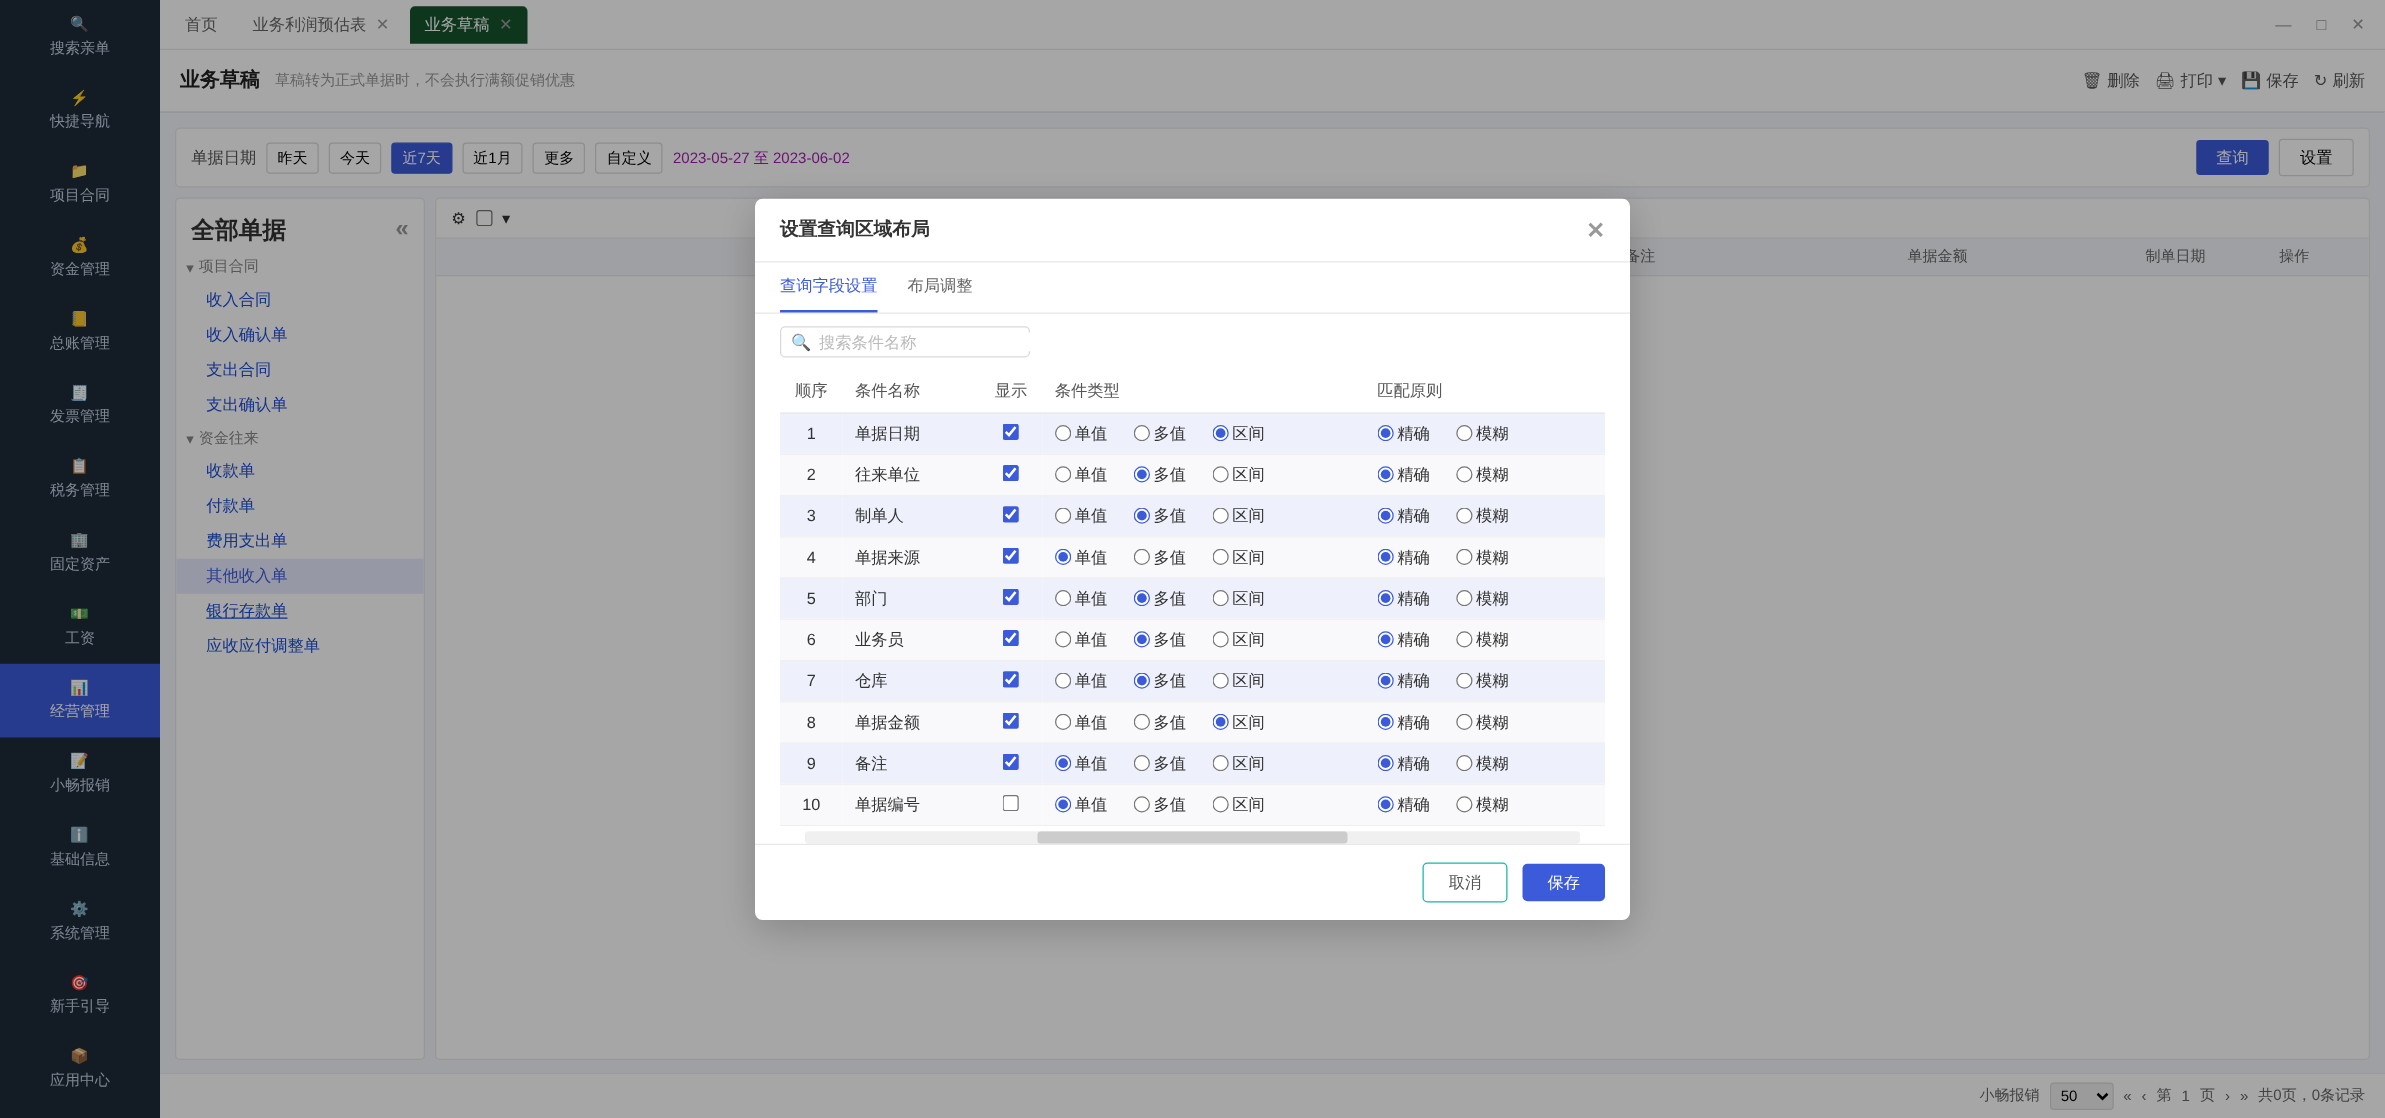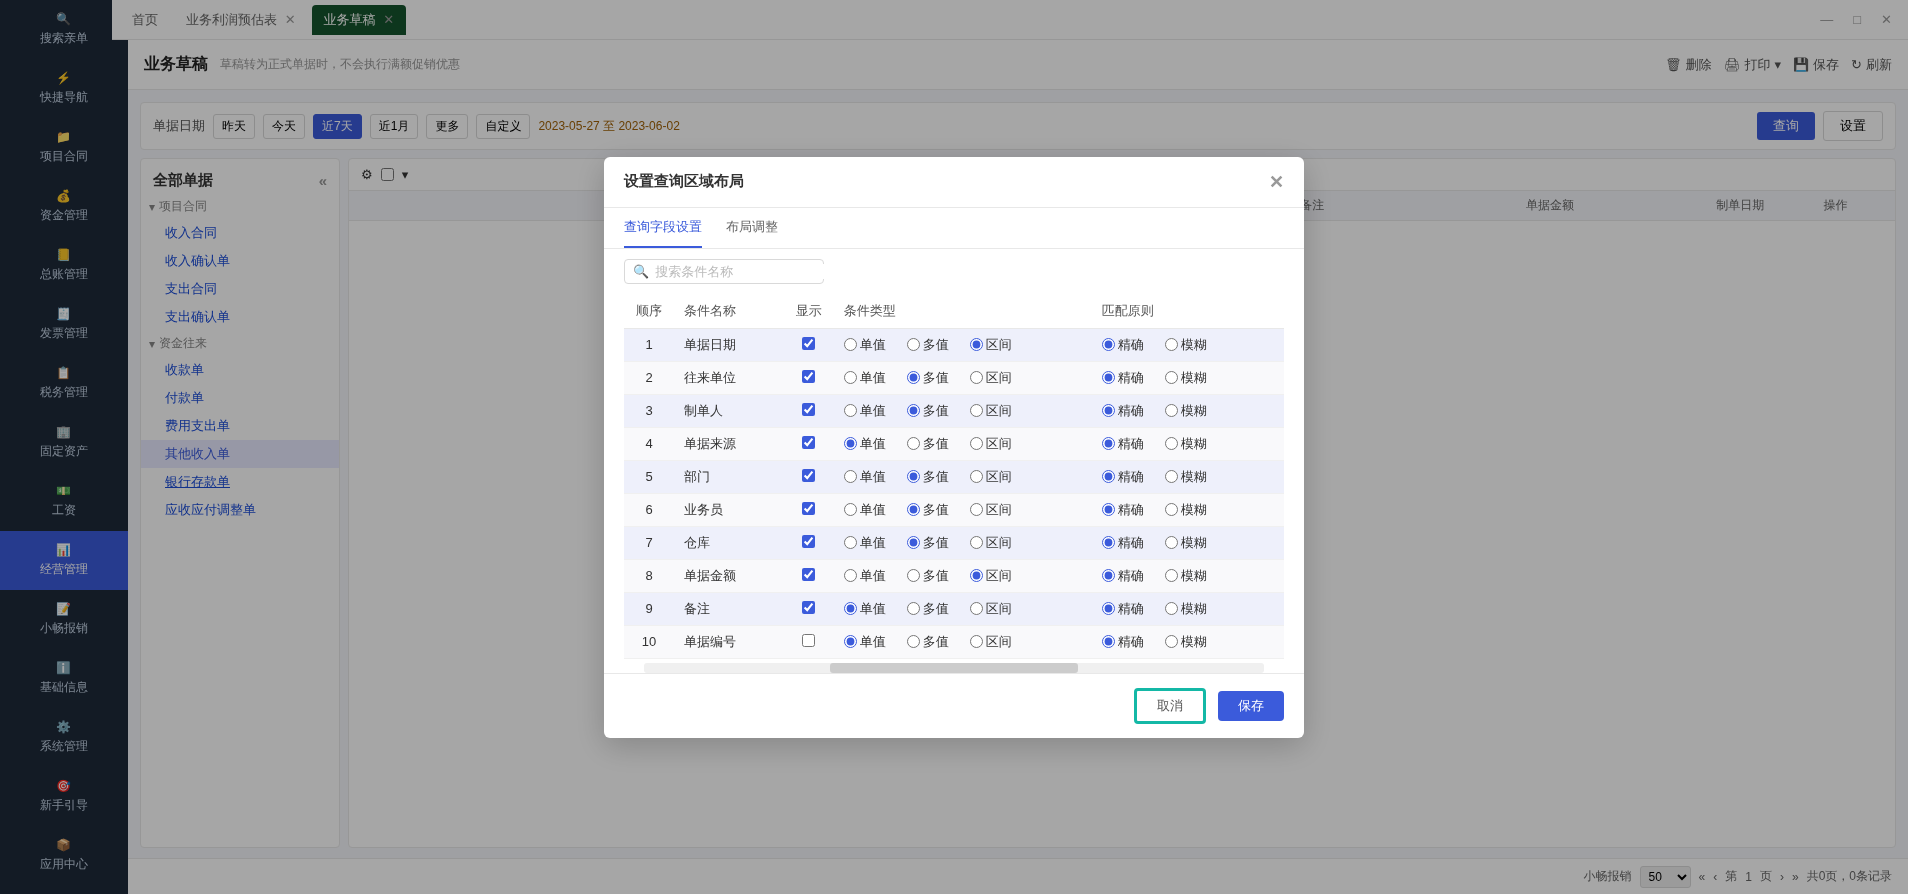--- a/index.html
+++ b/index.html
@@ -11,21 +11,21 @@
       background: #1e2a3a; color: #c0cfe0; display: flex; flex-direction: column;
     }
     .sidebar-item {
       display: flex; flex-direction: column; align-items: center; justify-content: center;
       padding: 12px 4px; cursor: pointer; font-size: 12px; gap: 4px;
     }
     .sidebar-item.active { background: #3b5bdb; color: #fff; }
 
     
     .topbar {
-      position: fixed; left: 112px; top: 0; right: 0; height: 40px;
+      position: fixed; left: 128px; top: 0; right: 0; height: 40px;
       background: #fff; border-bottom: 1px solid #e8e8e8;
       display: flex; align-items: center; padding: 0 8px; gap: 4px;
     }
     .tab {
       padding: 6px 12px; font-size: 13px; cursor: pointer; border-radius: 4px 4px 0 0;
       color: #666; white-space: nowrap;
     }
     .tab.active { background: #14532d; color: #fff; }
     .tab-close { margin-left: 4px; color: #999; cursor: pointer; }
 
@@ -47,26 +47,26 @@
     }
 
     
     .filter-bar {
       background: #fff; padding: 8px 12px; border-radius: 4px;
       display: flex; align-items: center; gap: 8px; margin-bottom: 8px;
       border: 1px solid #e8e8e8;
     }
     .filter-btn { padding: 3px 8px; border: 1px solid #d9d9d9; border-radius: 3px; cursor: pointer; font-size: 12px; background: #fff; }
     .filter-btn.active { background: #3b5bdb; color: #fff; border-color: #3b5bdb; }
-    .date-range { font-size: 12px; color: #a16207; }
+    .date-range { font-size: 12px; color: #a21caf; }
 
     
     .main-layout { display: flex; gap: 8px; height: calc(100% - 90px); }
     .left-panel { width: 200px; background: #fff; border-radius: 4px; border: 1px solid #e8e8e8; padding: 8px 0; overflow-y: auto; }
-    .panel-header { display: flex; align-items: center; justify-content: space-between; padding: 4px 12px; font-size: 15px; font-weight: bold; }
+    .panel-header { display: flex; align-items: center; justify-content: space-between; padding: 4px 12px; font-size: 19px; font-weight: bold; }
     .tree-item { padding: 5px 16px; cursor: pointer; font-size: 13px; color: #1d4ed8; }
     .tree-item.active { background: #e8eaff; color: #3b5bdb; }
     .tree-group { padding: 4px 8px; font-size: 12px; color: #888; cursor: pointer; }
     .tree-group-label { display: flex; align-items: center; gap: 4px; }
 
     
     .right-panel { flex: 1; background: #fff; border-radius: 4px; border: 1px solid #e8e8e8; }
     .no-data { display: flex; align-items: center; justify-content: center; height: 200px; color: #999; font-size: 14px; }
 
     
@@ -121,21 +121,21 @@
     .modal-table tr:nth-child(odd) { background: #fff; }
     .modal-table tr.highlighted { background: #eef0fb !important; }
 
     
     .radio-group { display: flex; align-items: center; gap: 21px; }
     .radio-item { display: flex; align-items: center; gap: 3px; cursor: pointer; white-space: nowrap; }
     .radio-item input[type="radio"] { accent-color: #3b5bdb; cursor: pointer; }
 
     
     .modal-footer { display: flex; align-items: center; justify-content: flex-end; padding: 14px 20px; border-top: 1px solid #e8e8e8; gap: 12px; }
-    .btn-cancel { padding: 6px 20px; border: 3px solid #14b8a6; border-radius: 4px; background: #fff; cursor: pointer; font-size: 13px; color: #555; }
+    .btn-cancel { padding: 6px 20px; border: 1px solid #14b8a6; border-radius: 4px; background: #fff; cursor: pointer; font-size: 13px; color: #555; }
     .btn-save { padding: 6px 20px; border: none; border-radius: 4px; background: #3b5bdb; cursor: pointer; font-size: 13px; color: #fff; }
 
     
     ::-webkit-scrollbar { width: 6px; }
     ::-webkit-scrollbar-track { background: #f0f0f0; }
     ::-webkit-scrollbar-thumb { background: #ccc; border-radius: 3px; }
 
     
     .h-scrollbar-wrap { height: 10px; background: #f0f0f0; margin: 0 20px; border-radius: 3px; overflow: hidden; }
     .h-scrollbar-thumb { width: 40%; height: 100%; background: #ccc; border-radius: 3px; margin-left: 30%; }

